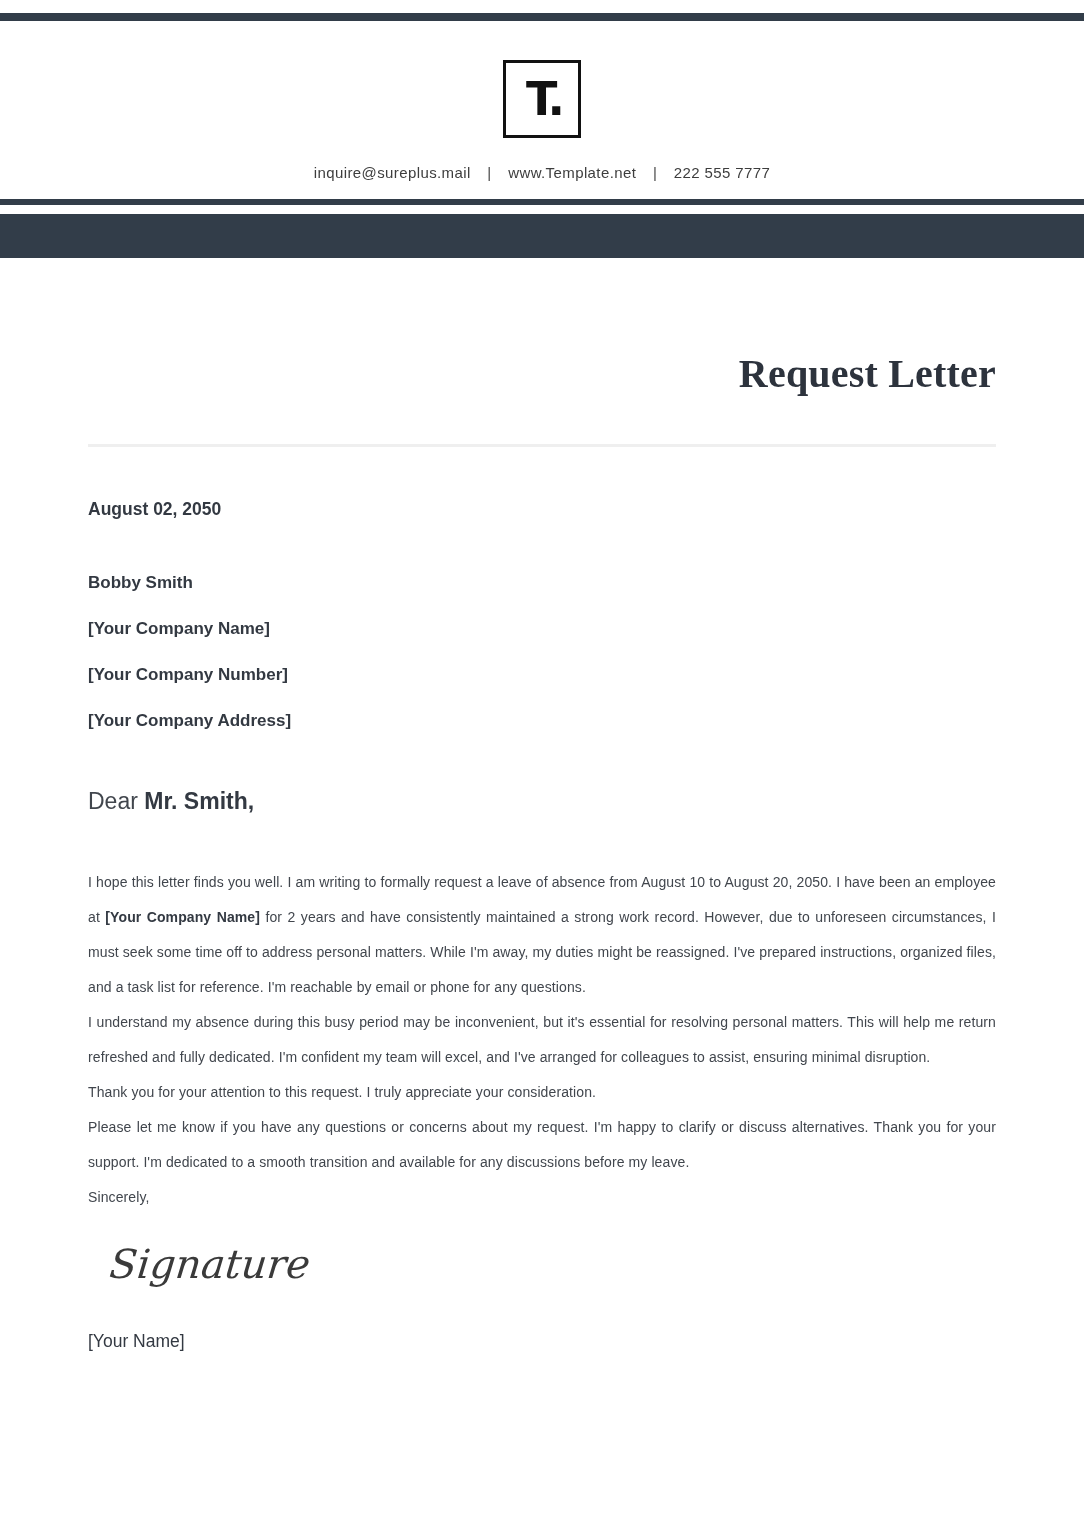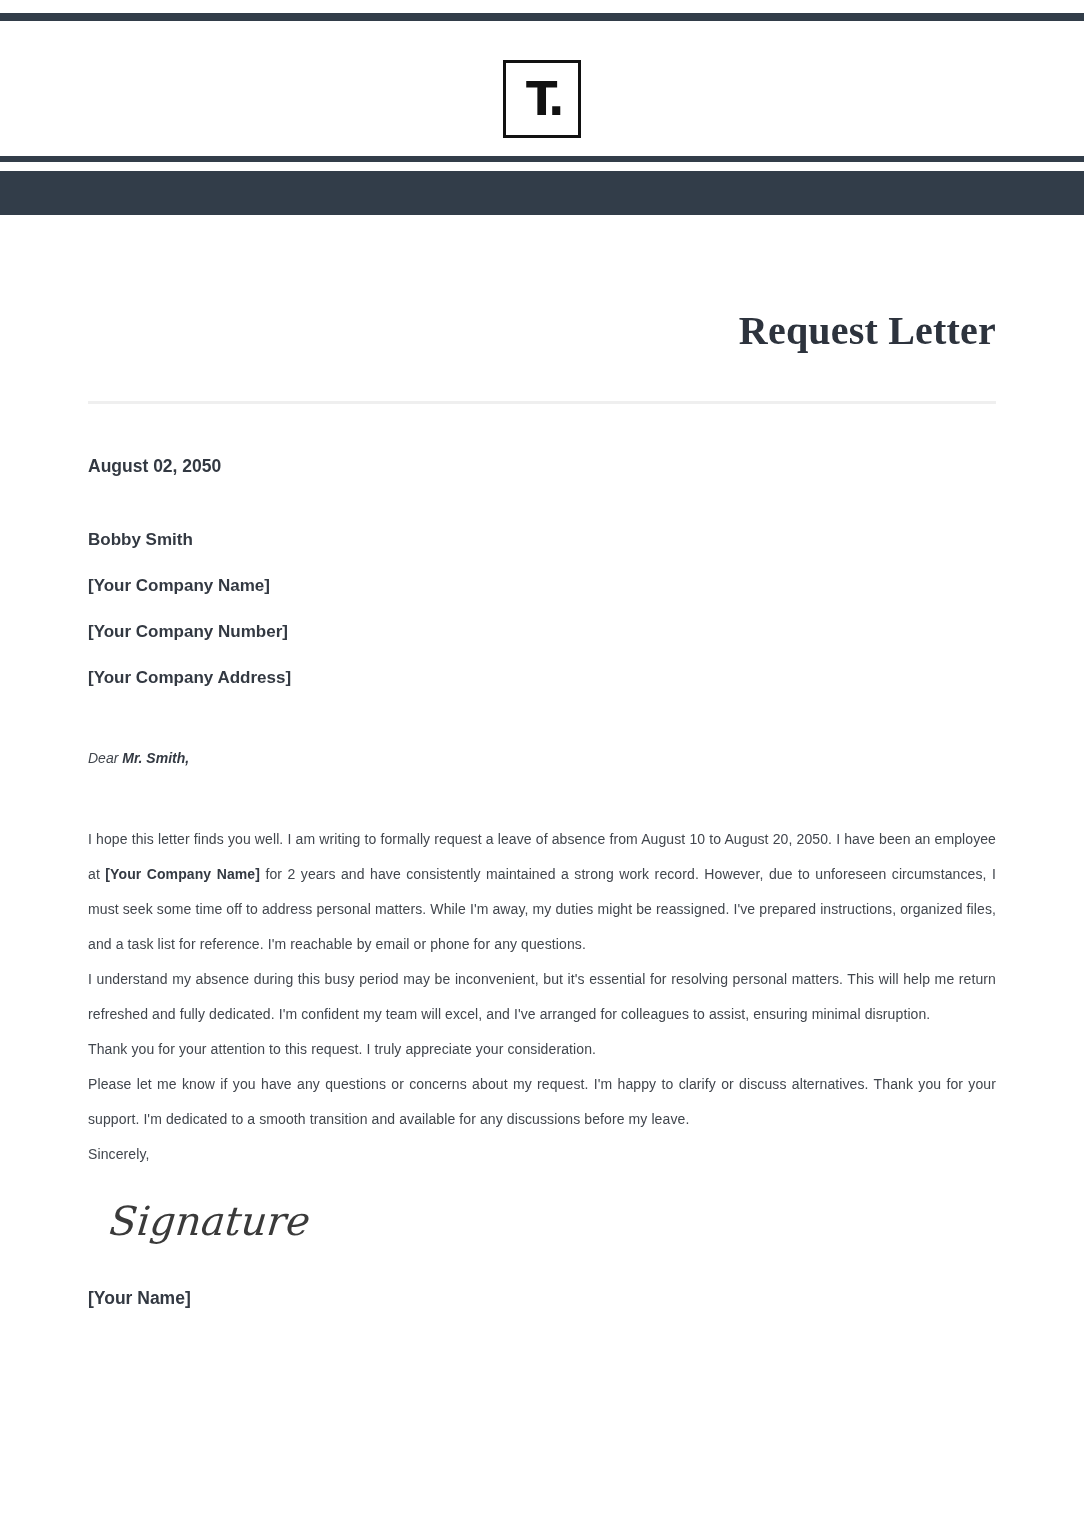--- a/index.html
+++ b/index.html
@@ -45,47 +45,54 @@
     font-size:40px;font-weight:700;color:var(--title);letter-spacing:0.2px;font-family:Liberation Serif, serif;
   }
   .divider{border:none;height:3px;background:var(--divider);margin:47px 0 0;}
 
   .date{margin:52px 0 0;font-size:17.5px;font-weight:700;color:var(--bold-ink);line-height:20px;}
 
   .recipient{margin-top:54px;}
   .recipient p{margin:0 0 26px;font-size:17px;font-weight:700;color:var(--bold-ink);line-height:20px;}
   .recipient p:last-child{margin-bottom:0;}
 
-  .salutation{margin:60px 0 0;font-size:14px;color:var(--body-ink);line-height:20px;font-style:italic;}
+  .salutation{margin:60px 0 0;font-size:23px;color:var(--body-ink);line-height:20px;}
   .salutation b, .salutation .suffix{font-weight:700;color:var(--bold-ink);}
 
   .bodytext{
     margin-top:54px;font-size:14px;line-height:35px;color:var(--body-ink);
     text-align:justify;letter-spacing:0.1px;
   }
   .bodytext p{margin:0;}
   .bodytext b{color:var(--bold-ink);}
 
   .signature{
     margin:26px 0 0 22px;
     font-family:"DejaVu Serif", serif;font-style:italic;
     font-size:40px;color:#3a3a3a;display:inline-block;transform:skewX(-6deg);
   }
-  .sender-name{margin:44px 0 16px;font-size:17.5px;font-weight:700;color:var(--bold-ink);line-height:20px;}
+  .sender-name{margin:44px 0 16px;font-size:17.5px;font-weight:400;color:var(--bold-ink);line-height:20px;}
 </style>
 </head>
 <body>
 
 <div class="sheet">
 
   <div class="rule-top"></div>
 
   <header class="letterhead">
     <div class="logo-box">
       <span class="logo-text">T.</span>
+    </div>
+    <div class="contact-line">
+      <span>inquire@sureplus.mail</span>
+      <span class="sep">|</span>
+      <span>www.Template.net</span>
+      <span class="sep">|</span>
+      <span>222 555 7777</span>
     </div>
   </header>
 
   <div class="rule-thin"></div>
   <div class="rule-band"></div>
 
   <main class="content">
 
     <h1 class="letter-title">Request Letter</h1>
 

